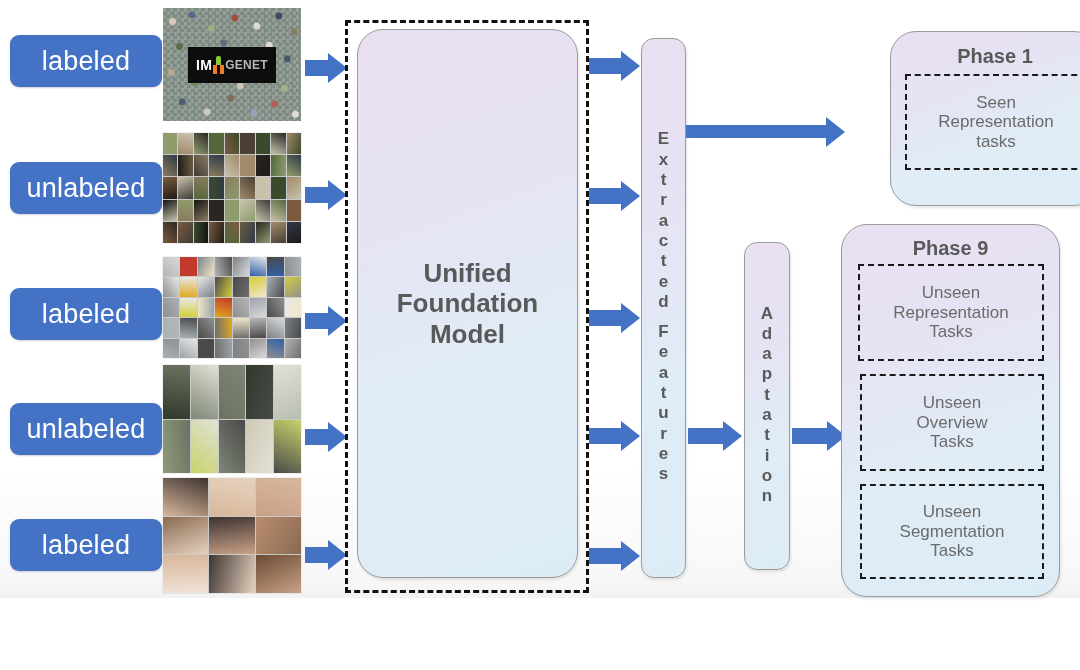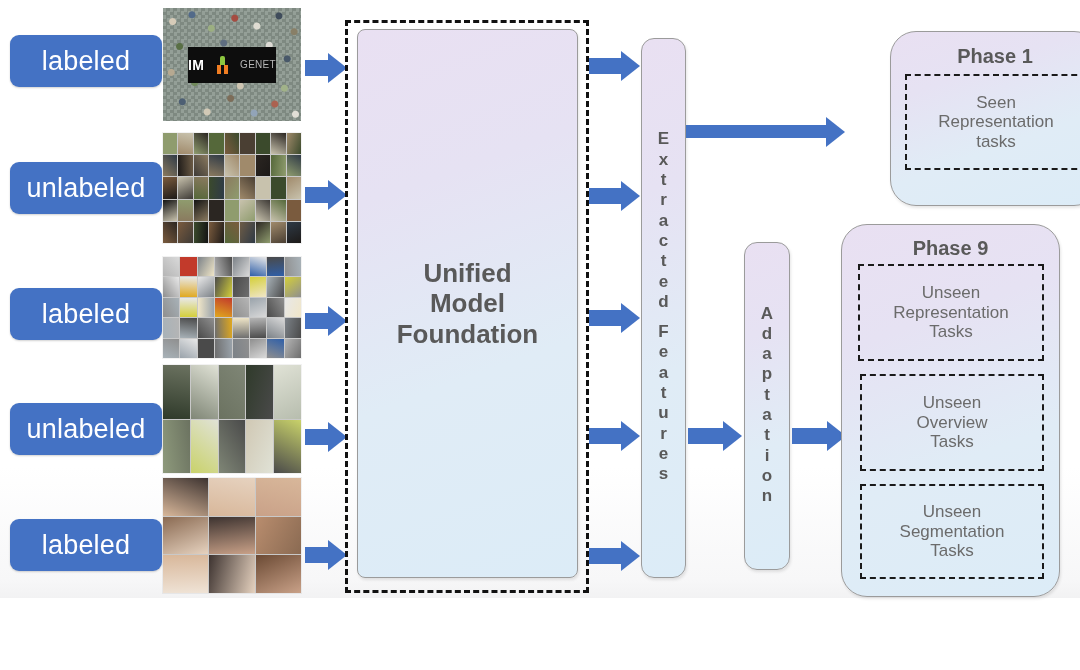--- a/index.html
+++ b/index.html
@@ -73,24 +73,24 @@
       radial-gradient(circle at 66% 93%, #8fa4bc 0 3px, transparent 4px),
       radial-gradient(circle at 81% 85%, #b5604c 0 3px, transparent 4px),
       radial-gradient(circle at 96% 94%, #e2ded4 0 3px, transparent 4px),
       repeating-conic-gradient(#7d8a80 0% 25%, #93a096 0% 50%);
     background-size:auto,auto,auto,auto,auto,auto,auto,auto,auto,auto,auto,auto,auto,auto,auto,auto,auto,auto,auto,auto,auto,auto,auto,auto,auto, 7px 7px;
     filter:saturate(.85);
   }
   .imagenet .logo{
     position:absolute;left:50%;top:50%;transform:translate(-50%,-50%);
     width:88px;height:36px;background:#0d0d0d;
-    display:flex;align-items:center;justify-content:center;gap:12px;
+    display:flex;align-items:center;justify-content:center;gap:0px;
   }
   .imagenet .logo .lt{color:#ffffff;font-size:14px;font-weight:700;letter-spacing:.3px;}
-  .imagenet .logo .rt{color:#b6b6b6;font-size:10px;font-weight:400;letter-spacing:.3px;}
+  .imagenet .logo .rt{color:#b6b6b6;font-size:12px;font-weight:700;letter-spacing:.3px;}
   .imagenet .logo .tree{position:relative;width:11px;height:18px;margin:0 1px;}
   .imagenet .logo .tree::before{
     content:"";position:absolute;left:3px;top:0;width:5px;height:9px;background:#8cc63f;border-radius:2px 2px 0 0;
   }
   .imagenet .logo .tree::after{
     content:"";position:absolute;left:0;top:9px;width:11px;height:9px;
     background:
       linear-gradient(90deg,#f07d22 0 4px,transparent 4px 7px,#f07d22 7px 11px);
   }
 
@@ -102,21 +102,21 @@
   }
 
   
   .shape{
     position:absolute;
     border:1.4px solid #9b9b9b;
     background:linear-gradient(160deg,#e9e0f2 0%,#e6e2f3 28%,#e0ecf6 62%,#dcecf7 100%);
     box-sizing:border-box;
     box-shadow:1px 2px 3px rgba(0,0,0,.10);
   }
-  .shape.big{border-radius:8px;}
+  .shape.big{border-radius:26px;}
   .shape.vpill{border-radius:13px;}
   .shape.phase{border-radius:26px;}
 
   .ufm-text{
     position:absolute;left:0;right:0;top:50%;transform:translateY(-50%);
     text-align:center;color:#595959;font-size:26px;font-weight:700;line-height:1.18;
   }
 
   
   .vtext{
@@ -317,22 +317,22 @@
   <div class="arrow" style="left:305px;top:547px;width:42px;">
     <div class="shaft" style="width:24px;"></div>
       <div class="head" style="left:23px;"></div>
   </div>
 
   <div class="dashed-box" style="left:345px;top:20px;width:244px;height:573px;"></div>
 
   <div class="shape big" style="left:357px;top:29px;width:221px;height:549px;">
     <div class="ufm-text">
       <div>Unified</div>
+      <div>Foundation</div>
       <div>Model</div>
-      <div>Foundation</div>
     </div>
   </div>
 
   <div class="arrow" style="left:589px;top:58px;width:52px;">
     <div class="shaft" style="width:33px;"></div>
       <div class="head" style="left:32px;"></div>
   </div>
   <div class="arrow" style="left:589px;top:188px;width:52px;">
     <div class="shaft" style="width:33px;"></div>
       <div class="head" style="left:32px;"></div>

